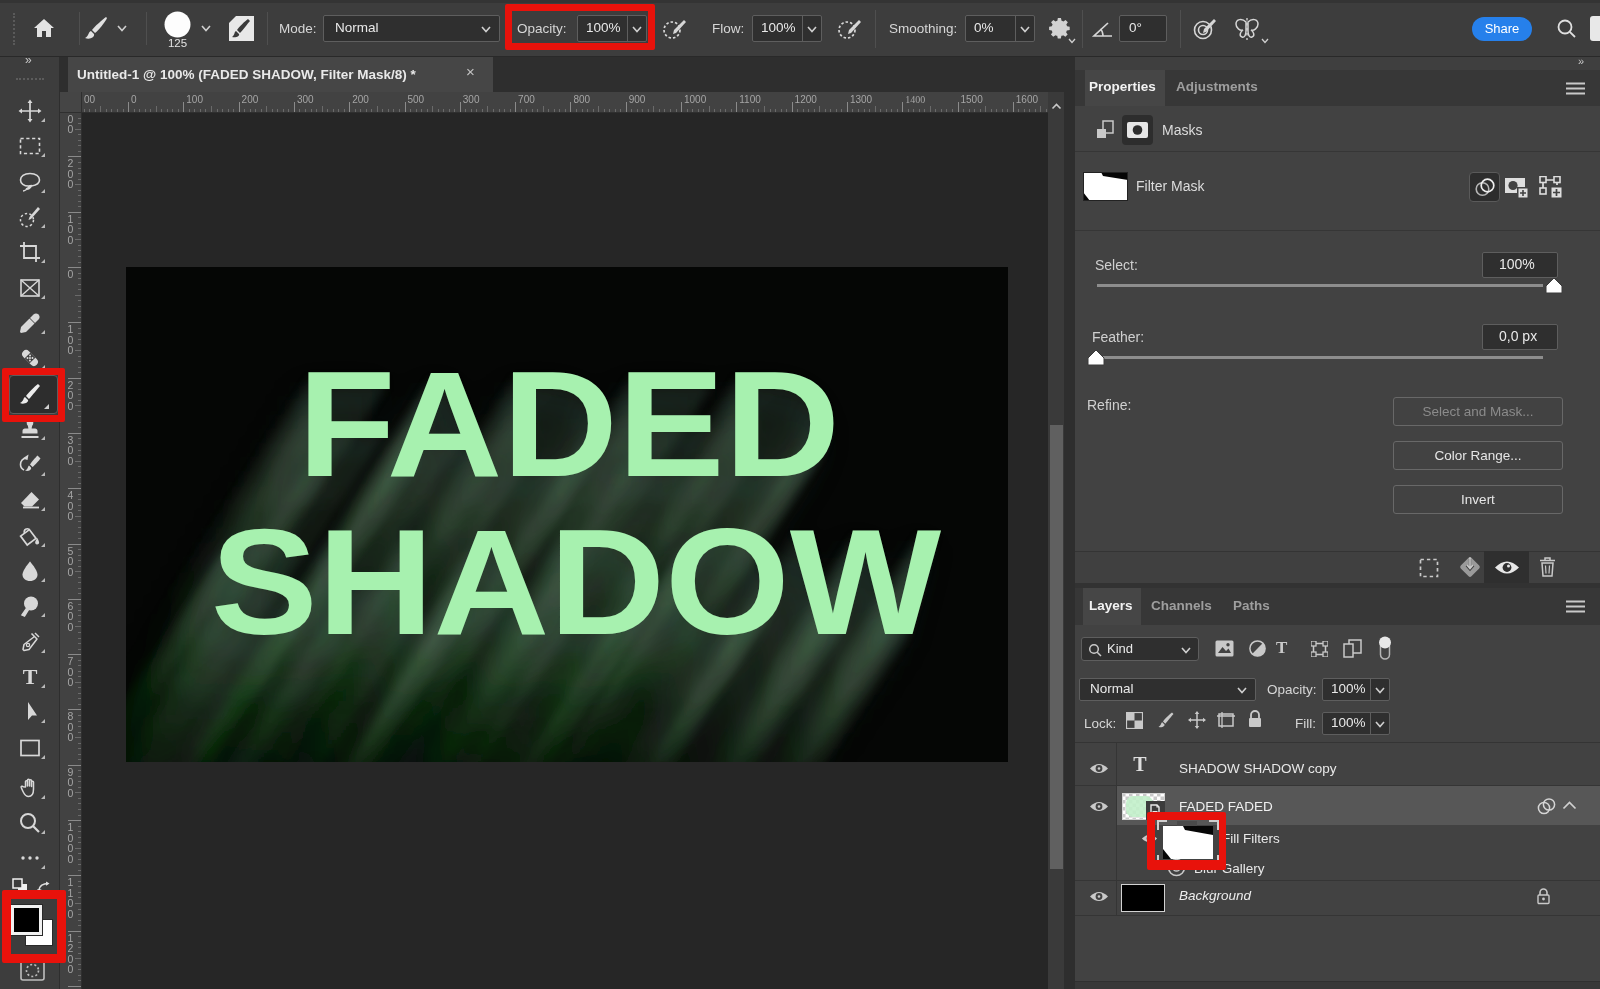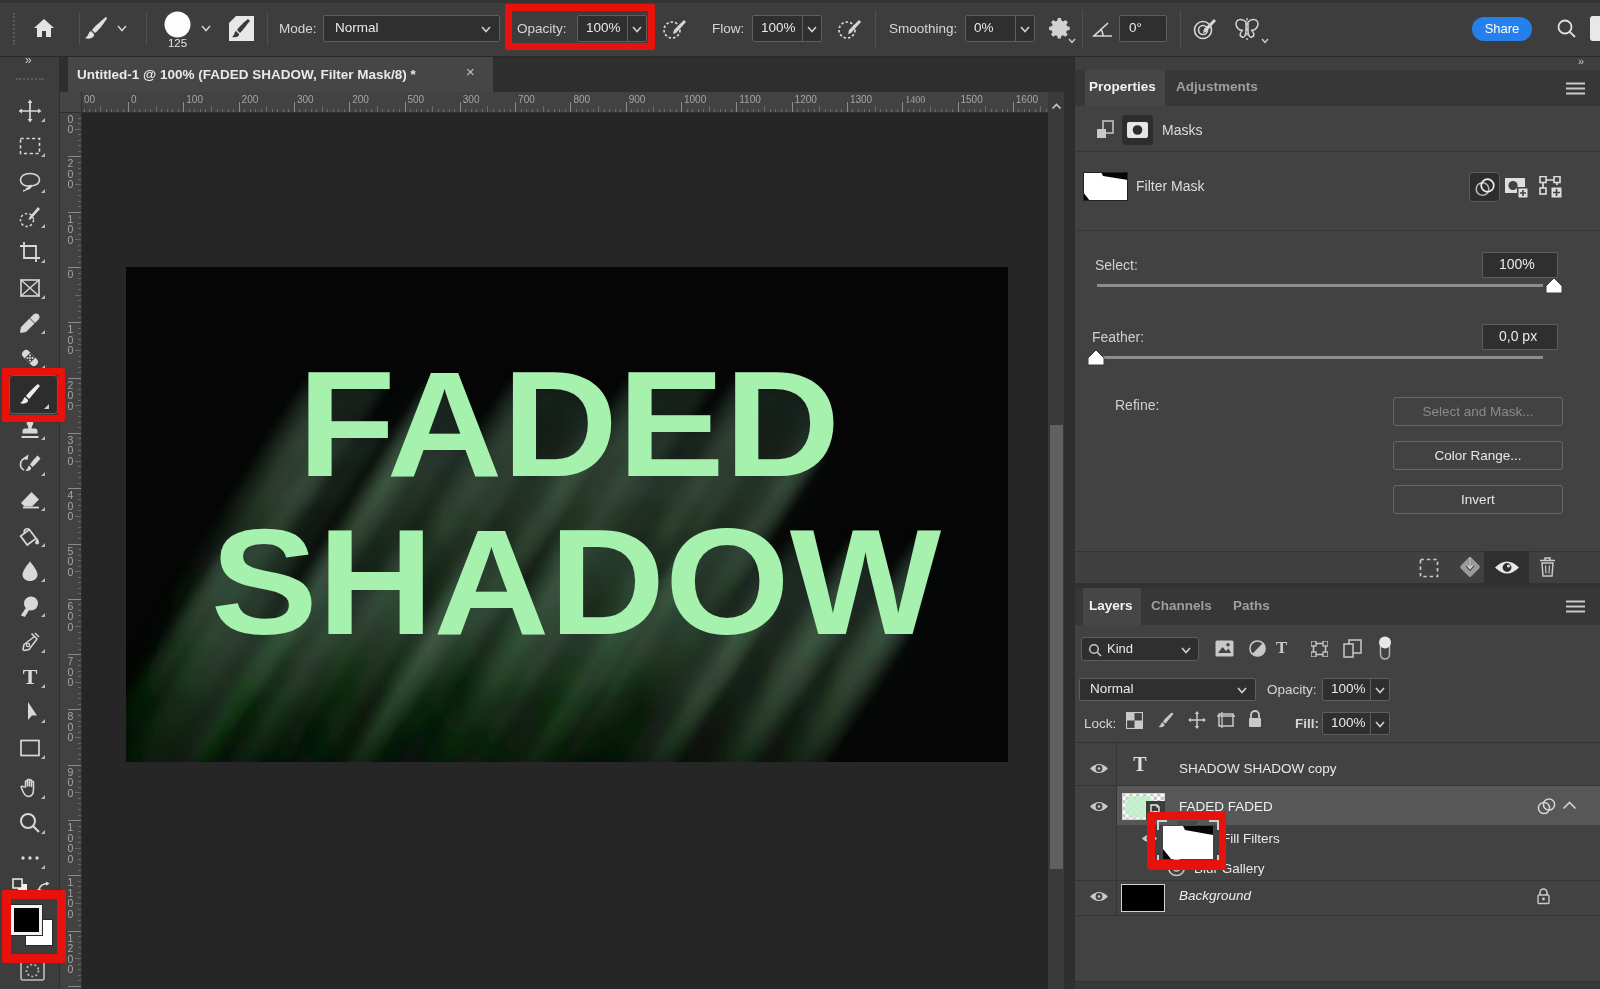--- a/index.html
+++ b/index.html
@@ -1030,21 +1030,21 @@
   <div class="field" style="left:1482px;top:324px;width:76px;height:26px;font-size:14px;">
       <span style="position:absolute;left:16px;top:3px;">0,0 px</span>
     </div>
   <div class="abs" style="left:1097px;top:356px;width:446px;height:3px;background:#8d8d8d;"></div>
   <div class="icon" style="left:1086px;top:349px;">
       <svg width="20" height="17">
         <path d="M10 1 L18 9 L18 16 L2 16 L2 9 Z" fill="#fff" stroke="#3a3a3a" stroke-width="1"></path>
       </svg>
     </div>
 
-  <div class="abs" style="left:1087px;top:397px;color:#d0d0d0;font-size:14px;margin-left:28px;">Refine:</div>
+  <div class="abs" style="left:1087px;top:397px;color:#d0d0d0;font-size:14px;">Refine:</div>
   <div class="abs" style="left:1393px;top:397px;width:170px;height:29px;border:1px solid #686868;border-radius:3px;box-sizing:border-box;color:#8b8b8b;font-size:13.5px;text-align:center;line-height:27px;">Select and Mask...</div>
   <div class="abs" style="left:1393px;top:441px;width:170px;height:29px;border:1px solid #686868;border-radius:3px;box-sizing:border-box;color:#e6e6e6;font-size:13.5px;text-align:center;line-height:27px;">Color Range...</div>
   <div class="abs" style="left:1393px;top:485px;width:170px;height:29px;border:1px solid #686868;border-radius:3px;box-sizing:border-box;color:#e6e6e6;font-size:13.5px;text-align:center;line-height:27px;">Invert</div>
 
   <div class="abs" style="left:1075px;top:551px;width:525px;height:32px;background:#404040;border-top:1px solid #343434;box-sizing:border-box;"></div>
   <div class="abs" style="left:1484px;top:551px;width:45px;height:32px;background:#2f2f2f;"></div>
   <div class="icon" style="left:1419px;top:558px;">
       <svg width="20" height="20">
         <rect x="1.5" y="1.5" width="17" height="17" stroke="#c9c9c9" stroke-width="1.7" fill="none" stroke-dasharray="3.4 3"></rect>
       </svg>
@@ -1171,21 +1171,21 @@
         <rect x="2" y="2" width="14" height="12" stroke="#c9c9c9" stroke-width="1.5" fill="none"></rect>
         <path d="M5 0 L5 16 M0 4 L18 4" stroke="#c9c9c9" stroke-width="1.3"></path>
       </svg>
     </div>
   <div class="icon" style="left:1248px;top:710px;">
       <svg width="14" height="18">
         <path d="M3 8 L3 5 a4 4 0 0 1 8 0 L11 8" stroke="#c9c9c9" stroke-width="1.8" fill="none"></path>
         <rect x="1" y="8" width="12" height="9" rx="1" fill="#c9c9c9"></rect>
       </svg>
     </div>
-  <div class="abs lbl" style="left:1295px;top:716px;font-weight:bold;">Fill:</div>
+  <div class="abs lbl" style="left:1295px;top:716px;">Fill:</div>
   <div class="field" style="left:1322px;top:712px;width:68px;height:23px;">
     <span style="position:absolute;left:8px;top:2px;">100%</span>
     <span style="position:absolute;right:18px;top:0;width:1px;height:21px;background:#5e5e5e;"></span>
     <svg style="position:absolute;right:4px;top:8px;" width="10" height="7">
         <path d="M1 1 L5 5.5 L9 1" stroke="#cfcfcf" stroke-width="1.6" fill="none"></path>
       </svg>
   </div>
   <div class="abs" style="left:1075px;top:742px;width:525px;height:1px;background:#343434;"></div>
 
   <svg class="abs" style="left:0;top:0;" width="0" height="0">

